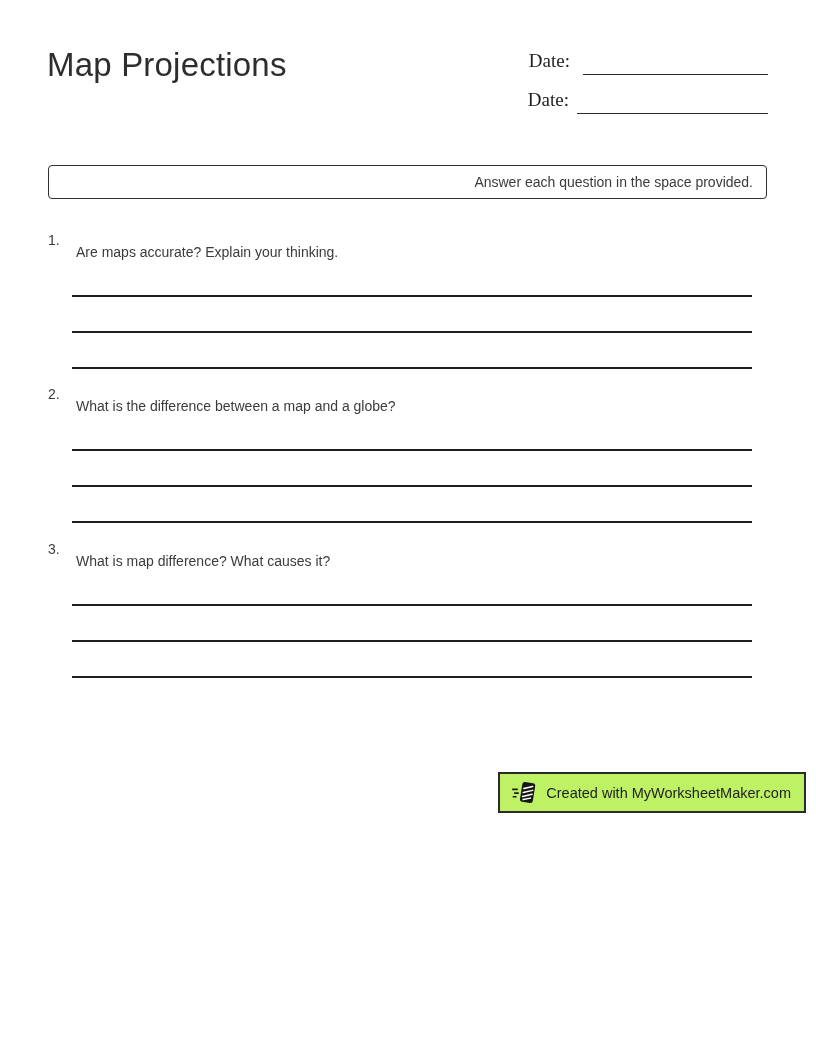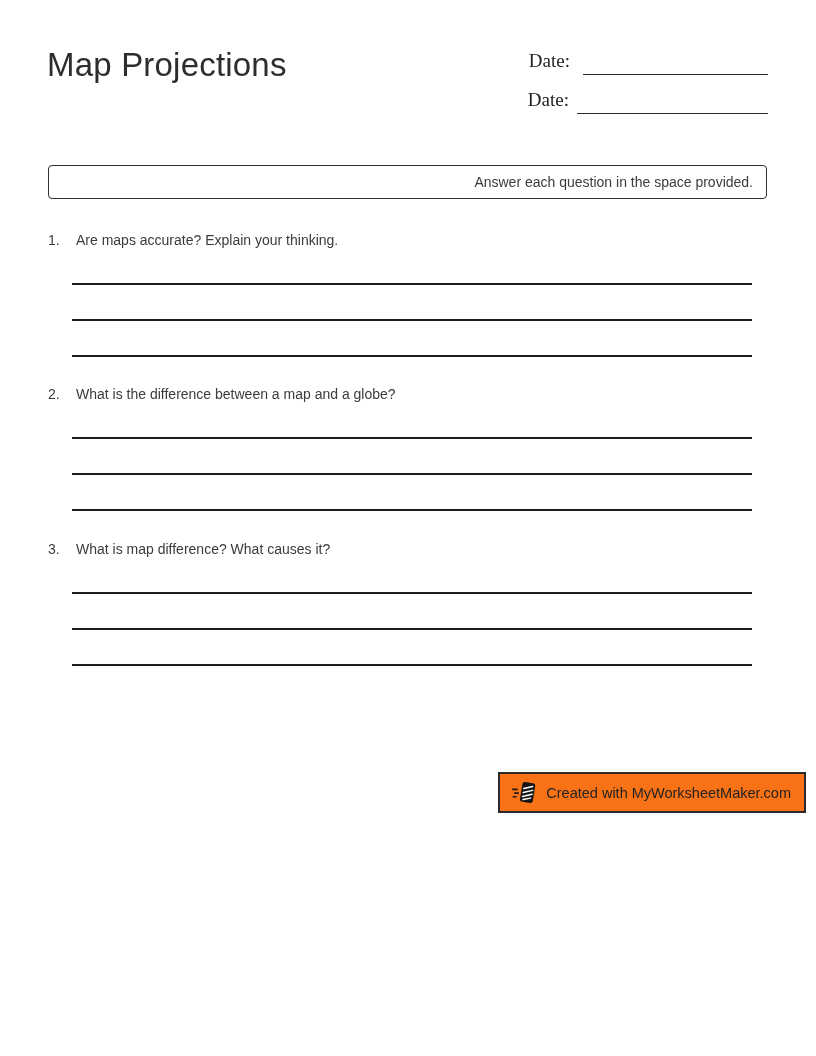--- a/index.html
+++ b/index.html
@@ -72,38 +72,38 @@
   .question.q2 { top: 385px; }
   .question.q3 { top: 540px; }
 
   .q-row {
     display: flex;
     font-size: 14px;
     line-height: 19px;
     color: #3b3b3b;
   }
   .q-num { width: 28px; flex: 0 0 28px; }
-  .q-text { flex: 1; }
+  .q-text { flex: 1; margin-top: 12px; }
 
   .answer-line {
     height: 0;
     width: 680px;
     margin: 34px 0 0 24px;
     border-top: 2px solid #1e1e1e;
   }
   .answer-line.first { margin-top: 33px; }
 
   
   .footer-credit {
     position: absolute;
     right: 10px;
     bottom: 13px;
     height: 41px;
     border: 2px solid #2b2b2b;
-    background: #f97316;
+    background: #bef264;
     display: flex;
     align-items: center;
     padding: 0 13px 0 11px;
     gap: 9px;
     font-size: 14.5px;
     color: #222222;
   }
   .footer-credit svg { display: block; }
 </style>
 </head>

